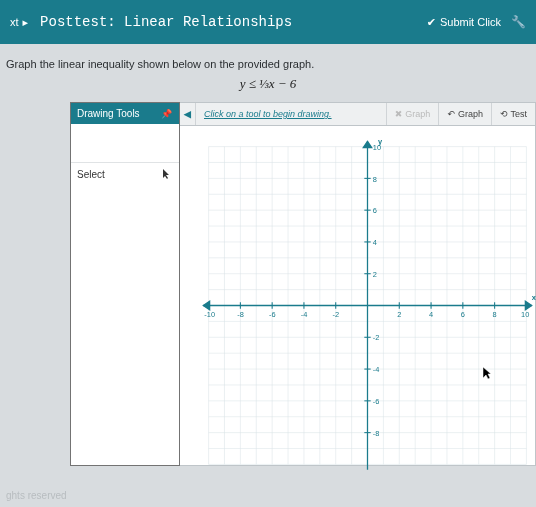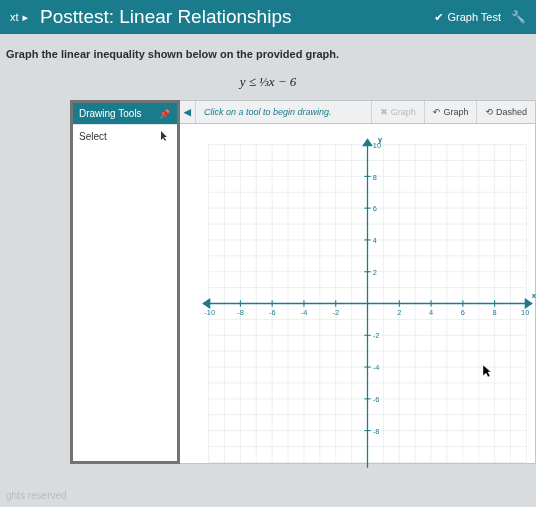--- a/index.html
+++ b/index.html
@@ -1,53 +1,53 @@
 <!DOCTYPE html>
 <html><head>
 <meta charset="utf-8">
 <style>
   * { box-sizing: border-box; margin: 0; padding: 0; font-family: Arial, sans-serif; }
   body { width: 536px; height: 507px; background: #d8dcdf; overflow: hidden; }
-  .topbar { height: 34px; background: #1a7b8c; color: #fff; display: flex; align-items: center; padding: 0 10px; font-size: 13px; }
+  .topbar { height: 44px; background: #1a7b8c; color: #fff; display: flex; align-items: center; padding: 0 10px; font-size: 13px; }
   .topbar .nav-left { font-size: 11px; margin-right: 12px; display:flex; align-items:center; gap:4px;}
-  .topbar .title { flex: 1; font-size: 19px; }
+  .topbar .title { flex: 1; font-size: 14px; font-family: Liberation Mono, monospace; }
   .topbar .submit { font-size: 11px; display:flex; align-items:center; gap:4px;}
   .topbar .wrench { margin-left:10px; font-size:12px;}
   .content { padding: 14px 0 0 0; }
-  .prompt { font-size: 11px; color: #2a2e31; padding-left: 6px; font-weight: bold; }
-  .formula { text-align: center; font-size: 13px; color: #222; margin-top: 14px; font-family: 'Times New Roman', serif; font-style: italic;}
+  .prompt { font-size: 11px; color: #2a2e31; padding-left: 6px; }
+  .formula { text-align: center; font-size: 13px; color: #222; margin-top: 6px; font-family: 'Times New Roman', serif; font-style: italic;}
   .workspace { display: flex; margin-top: 10px; padding-left: 70px; }
-  .tools { width: 110px; background:#fff; border:3px solid #737373;}
+  .tools { width: 110px; background:#fff; border:1px solid #737373;}
   .tools-header { background:#1a7b8c; color:#fff; font-size:10px; padding:5px 6px; display:flex; justify-content:space-between; align-items:center;}
-  .tool-row { display:flex; justify-content:space-between; align-items:center; padding:5px 6px; font-size:10px; border-top:1px solid #e0e3e5; color:#333; cursor:pointer;}
+  .tool-row { display:flex; justify-content:space-between; align-items:center; padding:5px 6px; font-size:10px; border-top:1px solid #e0e3e5; color:#333; cursor:pointer;margin-top:38px;}
   .tool-ico { width:12px; height:12px; display:inline-block;}
   .graph-area { flex:1; }
   .toolbar { height:24px; background:#eef0f1; border:1px solid #bfc5c9; border-left:none; display:flex; align-items:center; font-size:9px; color:#6b7075;}
   .toolbar .collapse { width:16px; text-align:center; border-right:1px solid #d0d4d7; height:100%; display:flex; align-items:center; justify-content:center; cursor:pointer; color:#1a7b8c; font-weight:bold;}
-  .toolbar .hint { flex:1; padding-left:8px; font-style:italic; color:#1a7b8c;}
+  .toolbar .hint { flex:1; padding-left:8px; font-style:italic; color:#1a7b8c;text-decoration:underline;}
   .toolbar .btn { padding:0 8px; border-left:1px solid #d0d4d7; height:100%; display:flex; align-items:center; gap:3px; cursor:pointer; color:#444;}
   .toolbar .btn.disabled { color:#bbb; cursor:default;}
   .canvas { background:#fff; border:1px solid #bfc5c9; border-top:none; border-left:none; height:340px; position:relative;}
   .grid { position:absolute; inset:10px;}
   .footer-note { position:absolute; bottom:6px; left:6px; font-size:10px; color:#b8bdc0;}
   .cursor-img { position:absolute; left:302px; top:240px; width:10px; height:14px;}
   svg text { font-size:7px; fill:#1a7b8c; font-family: Arial;}
 </style>
 </head>
 <body>
 
 <div class="topbar">
   <span class="nav-left">
     <span>xt</span>
     <span>▸</span>
   </span>
   <span class="title">Posttest: Linear Relationships</span>
   <span class="submit">
     <span>✔</span>
-    <span>Graph Test</span>
+    <span>Submit Click</span>
   </span>
   <span class="wrench">🔧</span>
 </div>
 
 <div class="content">
   <div class="prompt">Graph the linear inequality shown below on the provided graph.</div>
   <div class="formula">y ≤ ⅓x − 6</div>
 
   <div class="workspace">
     <div class="tools">
@@ -72,21 +72,21 @@
         <div class="btn disabled">
           <span>✖</span>
           <span>Graph</span>
         </div>
         <div class="btn">
           <span>↶</span>
           <span>Graph</span>
         </div>
         <div class="btn">
           <span>⟲</span>
-          <span>Dashed</span>
+          <span>Test</span>
         </div>
       </div>
       <div class="canvas">
         <svg class="grid" viewBox="0 0 320 320" width="100%" height="100%">
 
           <g stroke="#d8e2e6" stroke-width="0.5">
             <line x1="10" y1="10" x2="10" y2="310"></line>
               <line x1="25" y1="10" x2="25" y2="310"></line>
               <line x1="40" y1="10" x2="40" y2="310"></line>
               <line x1="55" y1="10" x2="55" y2="310"></line>

